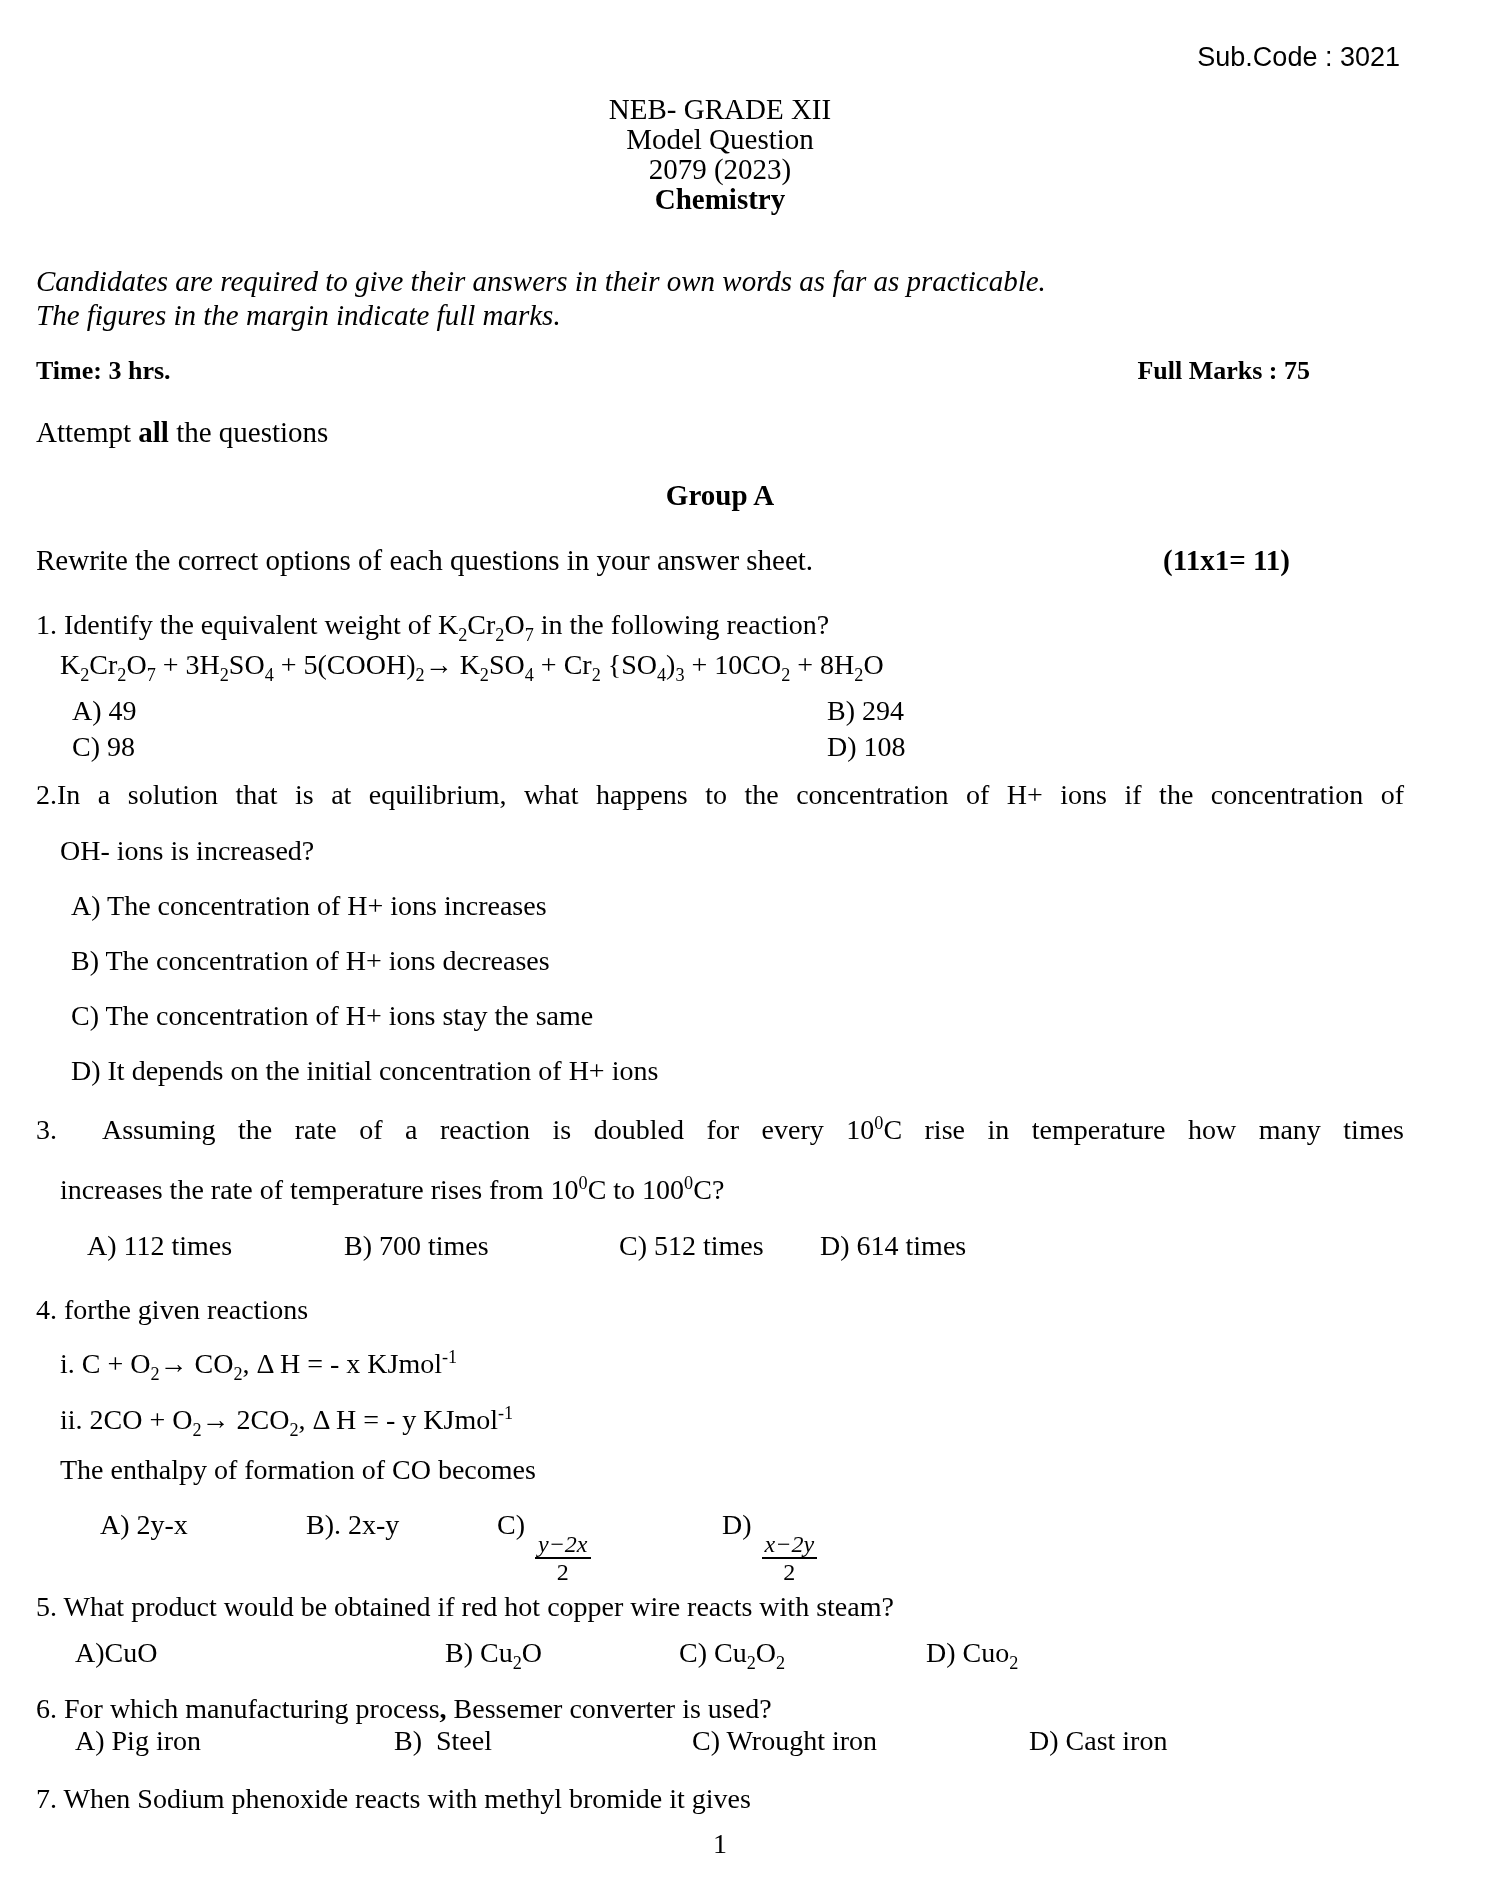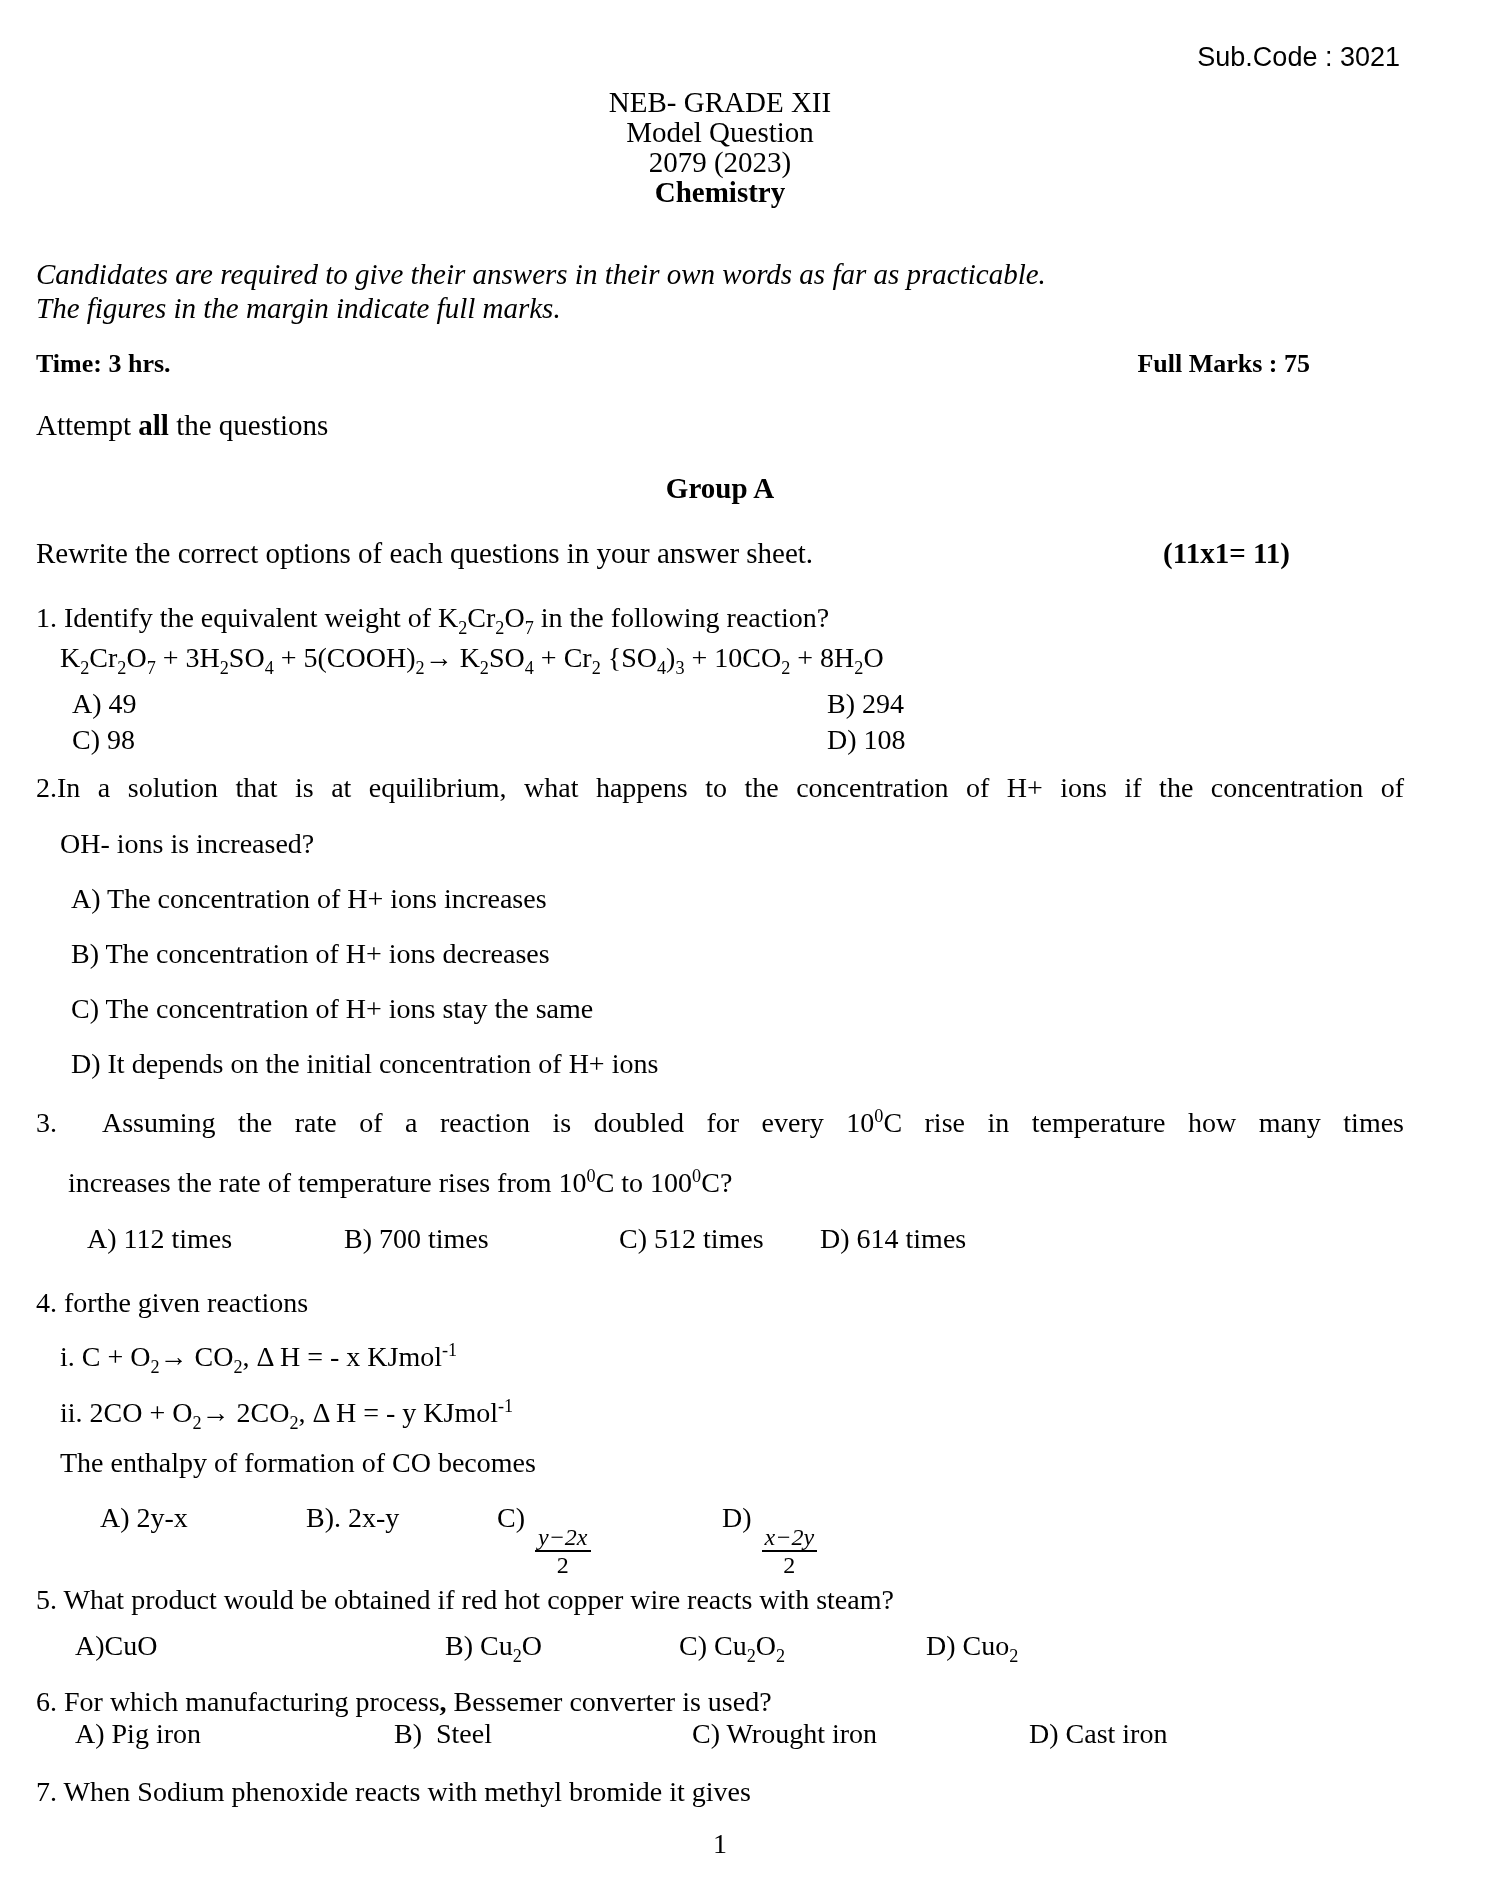--- a/index.html
+++ b/index.html
@@ -5,21 +5,21 @@
   html,body{margin:0;padding:0;background:#ffffff;}
   .page{
     width:1500px;height:1902px;background:#ffffff;color:#000;
     font-family:"Liberation Serif",serif;font-size:28px;
     box-sizing:border-box;padding:42px 96px 0 36px;position:relative;
     overflow:hidden;
   }
   
   .subcode-row{text-align:right;font-family:"Liberation Sans",sans-serif;font-size:27px;padding-right:4px;}
   
-  .header-block{text-align:center;margin-top:14px;line-height:30px;font-size:29px;}
+  .header-block{text-align:center;margin-top:21px;line-height:30px;font-size:29px;}
   .header-block .subject{font-weight:bold;}
   
   .notes{margin-top:50px;font-style:italic;font-size:29px;line-height:34px;}
   
   .meta-row{display:flex;justify-content:space-between;margin-top:24px;font-weight:bold;font-size:26px;}
   .meta-row .right{padding-right:94px;}
   .attempt-row{margin-top:30px;font-size:29px;}
   .attempt-row b{font-weight:bold;}
   .group-title{text-align:center;font-weight:bold;font-size:29px;margin-top:30px;}
   .directive-row{display:flex;justify-content:space-between;margin-top:32px;font-size:29px;}
@@ -28,21 +28,21 @@
   .q-stem{margin-top:32px;}
   .indent1{margin-left:24px;}
   sub{font-size:65%;}
   sup{font-size:65%;}
   .equation{line-height:38px;}
   .q1-opts{display:grid;grid-template-columns:755px auto;margin-left:36px;line-height:36px;}
   .justify-full{text-align:justify;text-align-last:justify;}
   .q2-stem2{margin-top:24px;margin-left:24px;}
   .q2-opt{margin-left:35px;margin-top:23px;}
   .q3-line1{margin-top:26px;}
-  .q3-line2{margin-top:26px;margin-left:32px;}
+  .q3-line2{margin-top:26px;margin-left:24px;}
   .opt-row{position:relative;height:40px;}
   .opt-row>span{position:absolute;top:0;white-space:nowrap;}
   .q3-opts{margin-top:24px;}
   .q3-opts .s1{left:51px}.q3-opts .s2{left:308px}.q3-opts .s3{left:583px}.q3-opts .s4{left:784px}
   .q4-line{margin-left:24px;line-height:39px;}
   .q4-opts{height:80px;margin-top:2px;}
   .q4-opts .s1{left:64px;top:18px}.q4-opts .s2{left:270px;top:18px}
   .q4-opts .s3{left:461px;top:18px}.q4-opts .s4{left:686px;top:18px}
   .frac{display:inline-flex;flex-direction:column;align-items:center;vertical-align:-18px;font-size:24px;line-height:26px;margin-left:10px;}
   .frac .num{font-style:italic;border-bottom:2px solid #000;padding:0 3px;}

